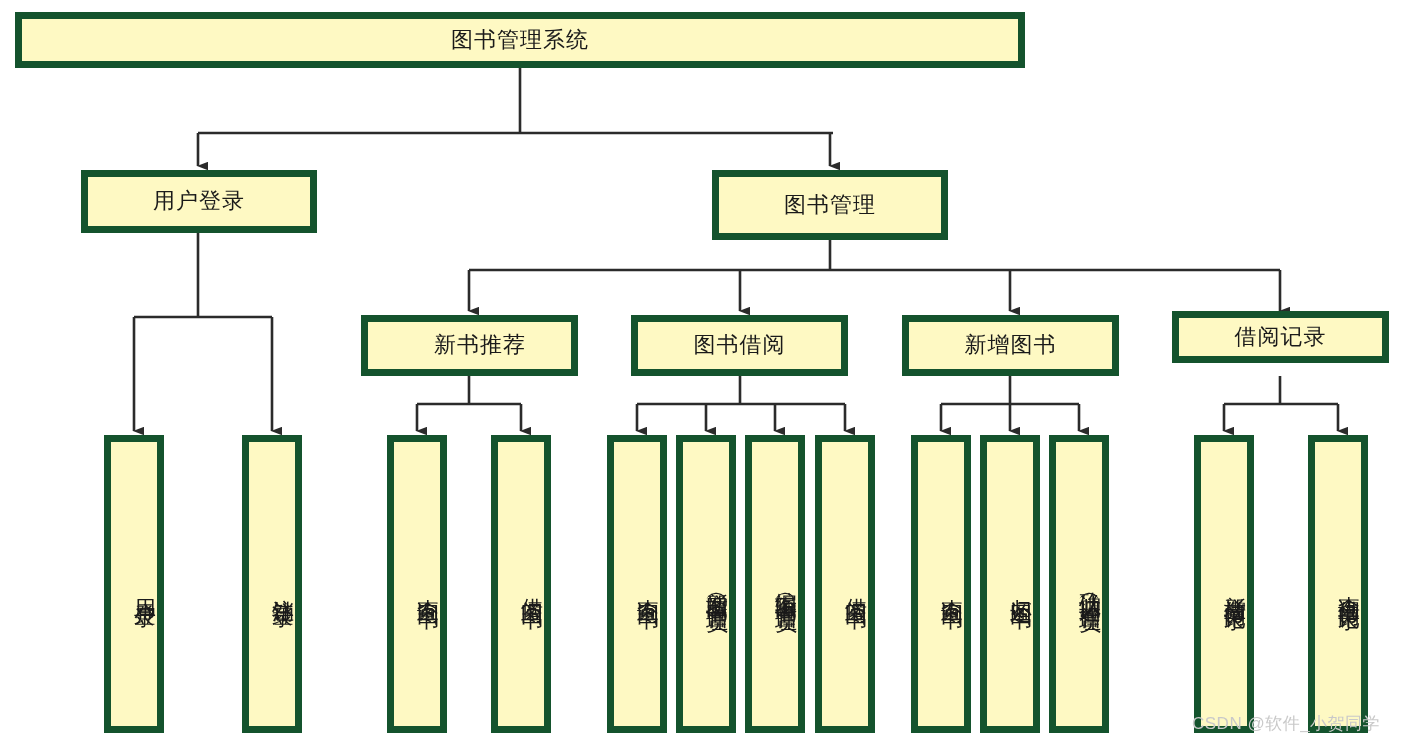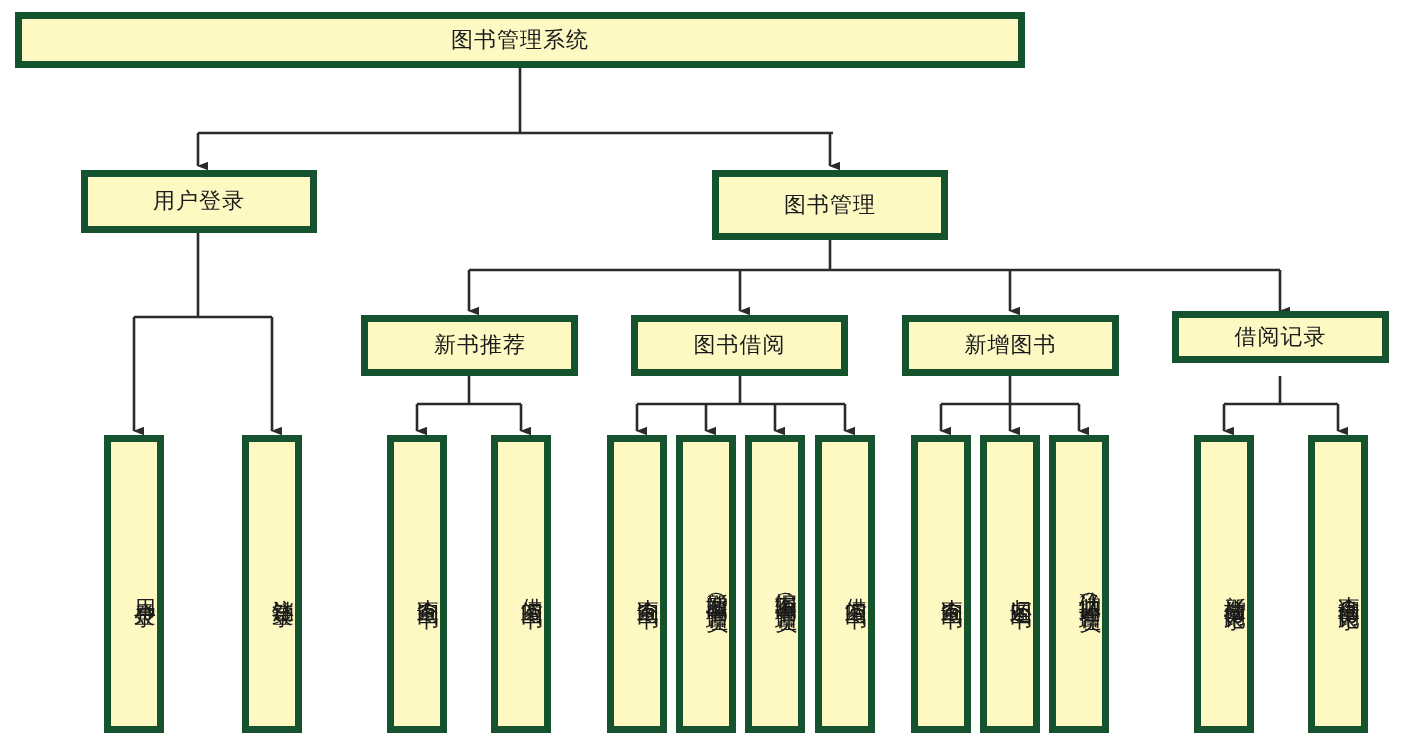--- a/index.html
+++ b/index.html
@@ -181,14 +181,15 @@
     <span class="label">确认归还（管理员）</span>
   </div>
 
   <div class="node vertical" style="left:1194px; top:435px; width:60px; height:298px;">
     <span class="label">新增借阅记录</span>
   </div>
   <div class="node vertical" style="left:1308px; top:435px; width:60px; height:298px;">
     <span class="label">查询借阅记录</span>
   </div>
 
+  <div class="watermark">CSDN @软件_小贺同学</div>
 
 </div>
 
 </body></html>

